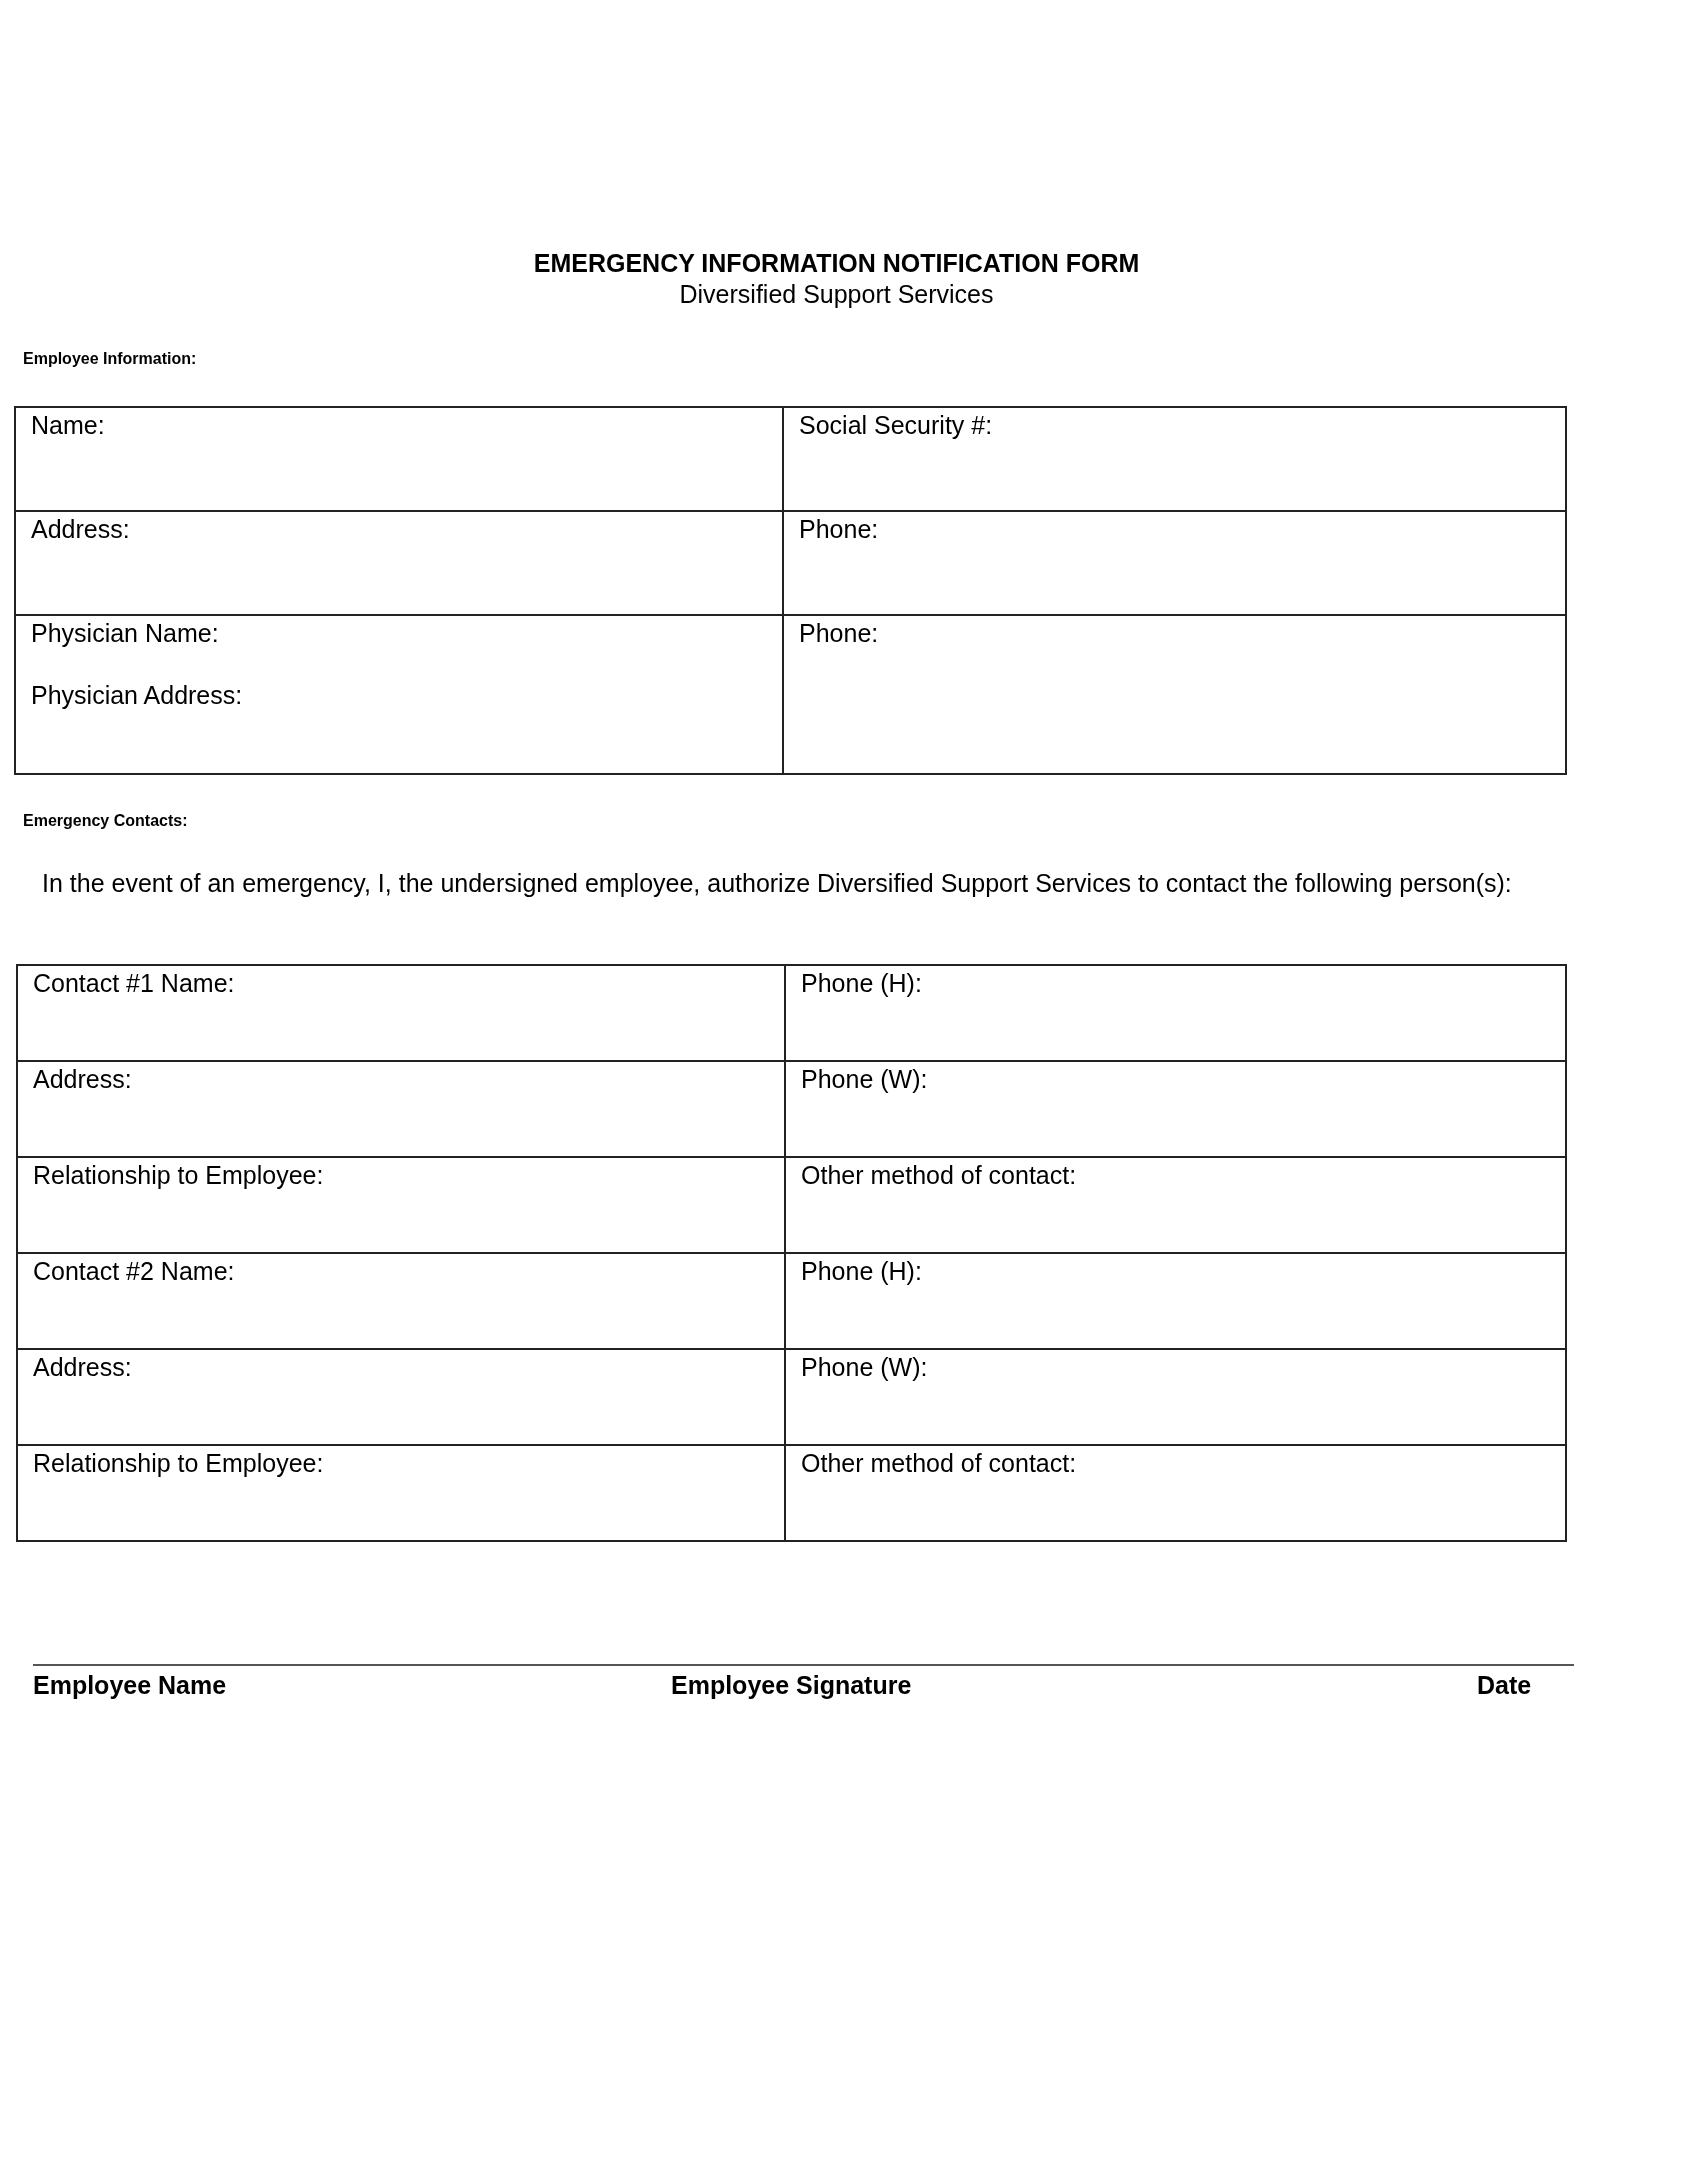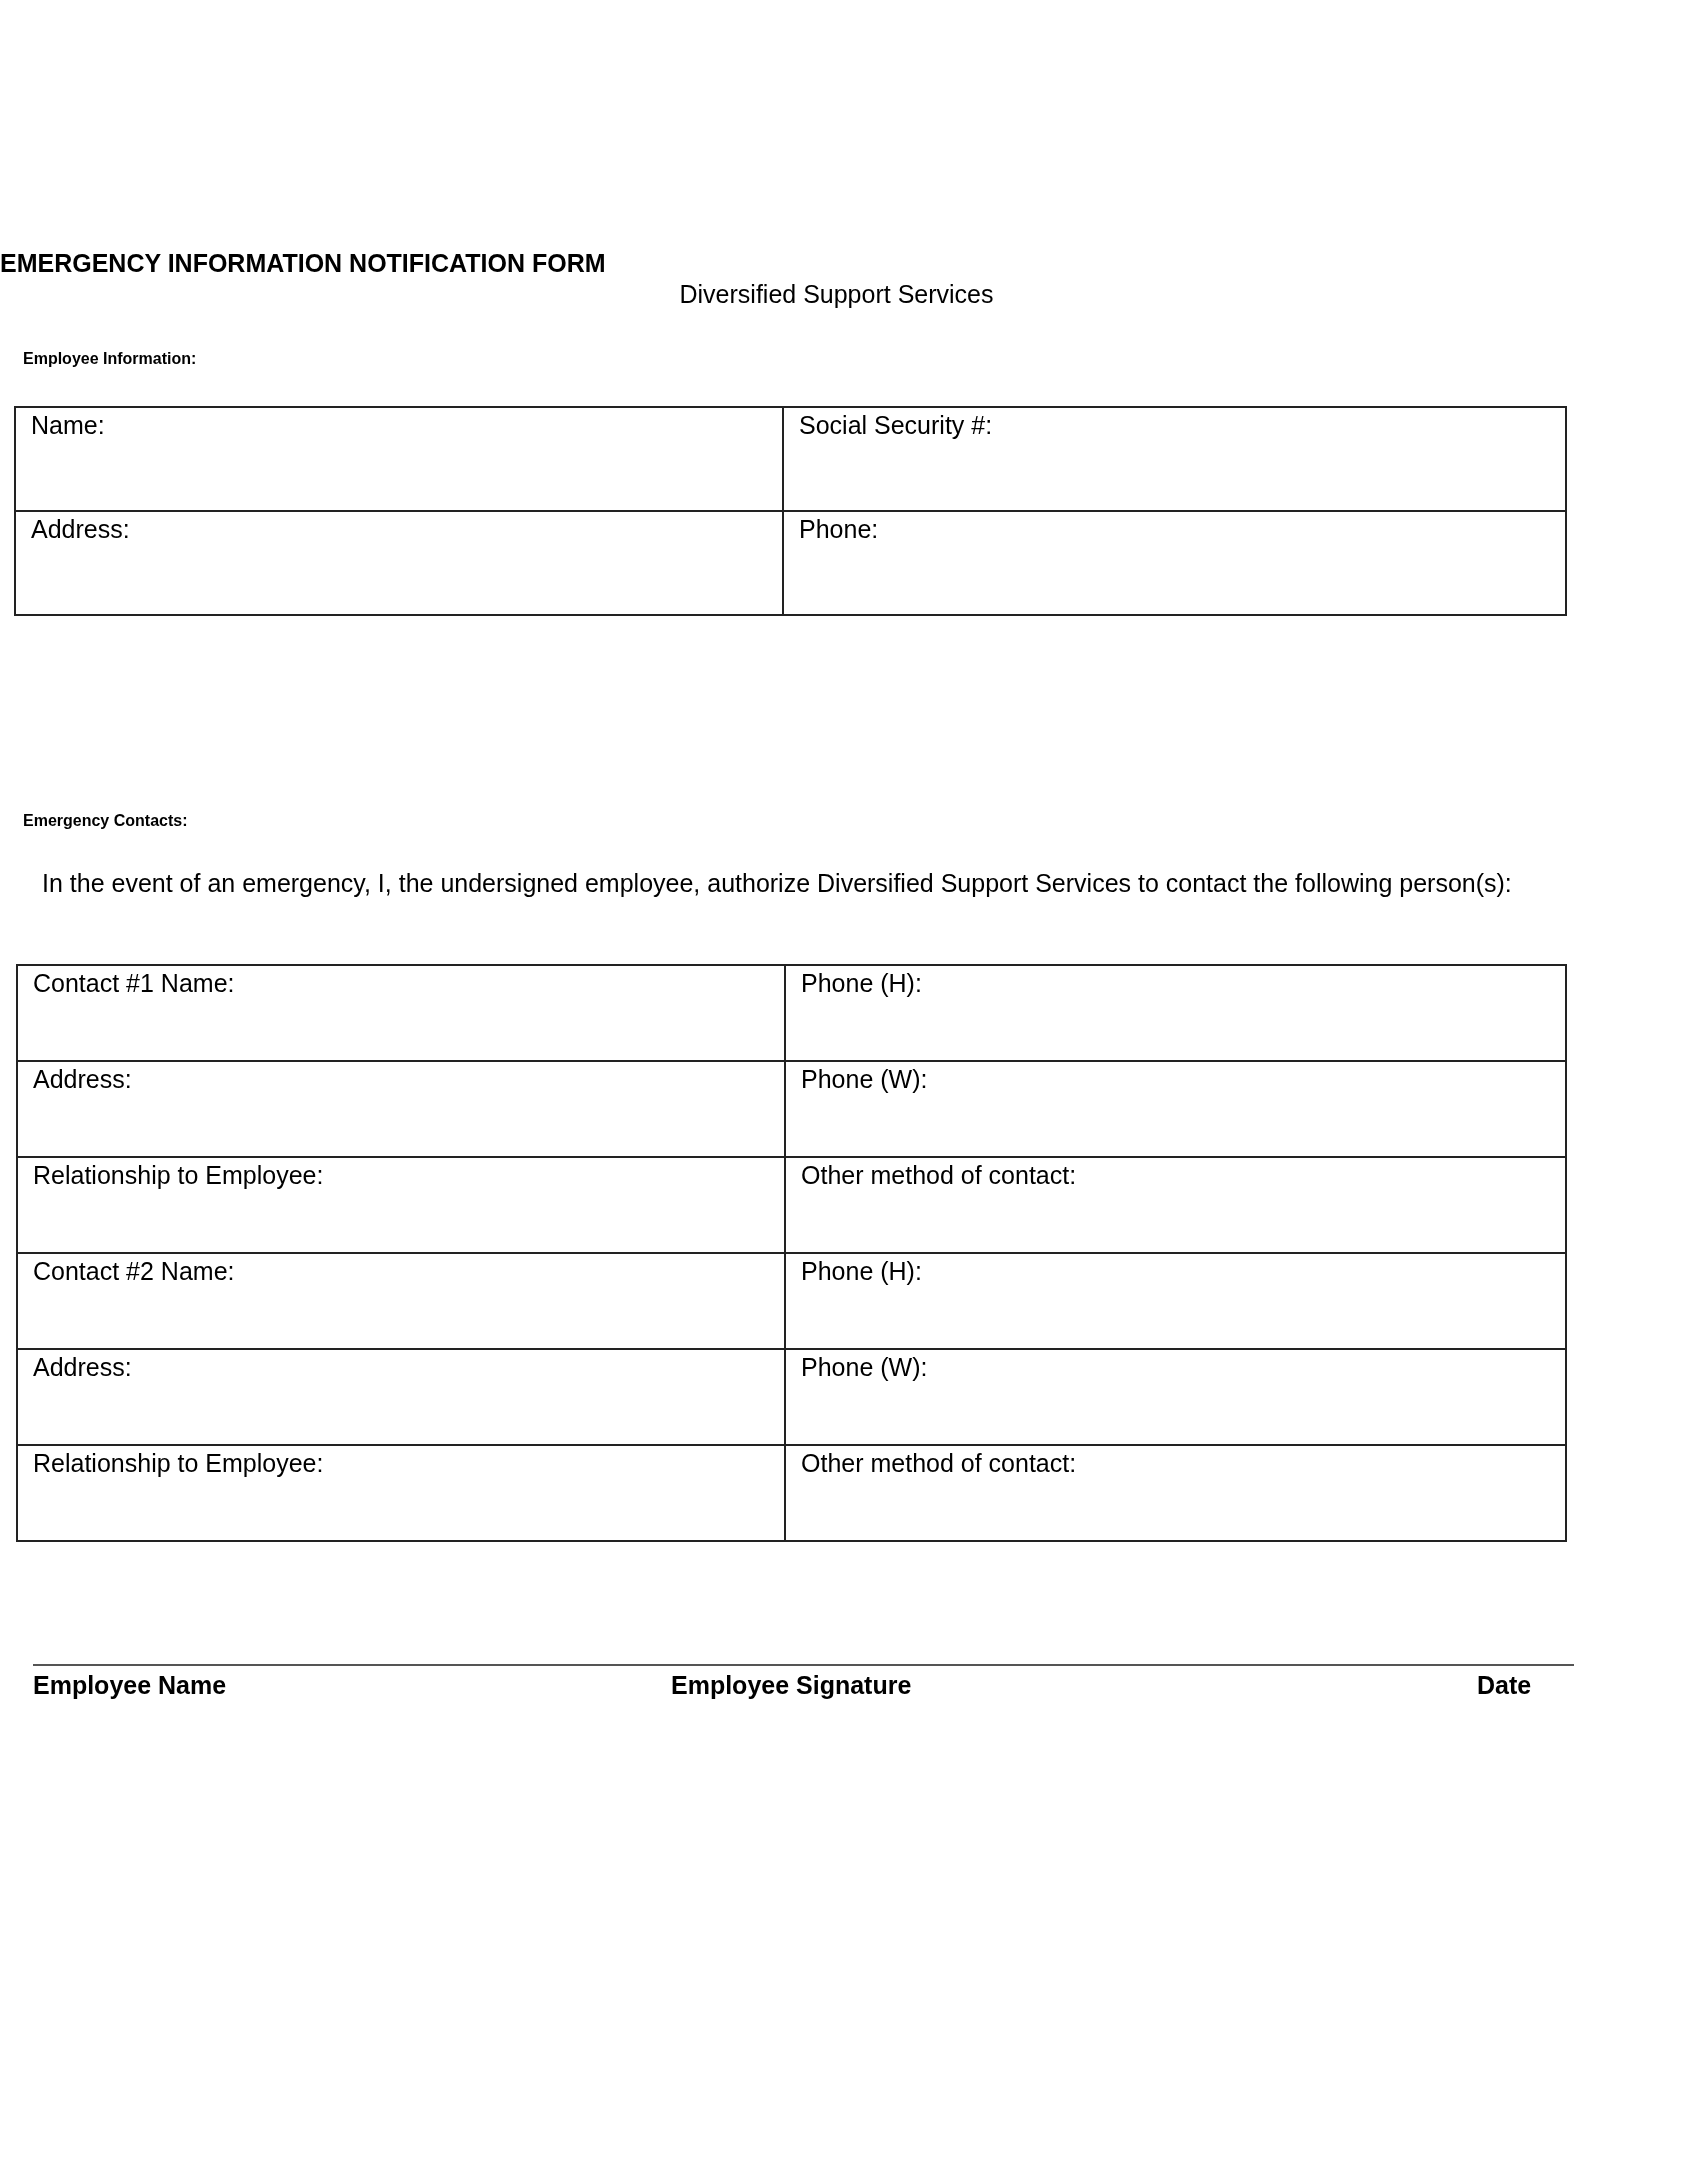--- a/index.html
+++ b/index.html
@@ -11,20 +11,21 @@
     width: 1683px;
     height: 2178px;
     position: relative;
     overflow: hidden;
     font-family: "Liberation Sans", sans-serif;
     color: #000000;
   }
   .abs { position: absolute; white-space: nowrap; }
   .title {
     left: 0; width: 1673px; top: 248px;
+    text-align: center;
     font-size: 25px; font-weight: bold; line-height: 30px;
   }
   .subtitle {
     left: 0; width: 1673px; top: 279px;
     text-align: center;
     font-size: 25px; line-height: 30px;
   }
   .section-heading {
     font-size: 16px; font-weight: bold; line-height: 30px;
     left: 23px;
@@ -87,20 +88,28 @@
     </colgroup>
   <tbody>
       <tr class="r-std">
     <td><span>Name:</span></td>
     <td><span>Social Security #:</span></td>
   </tr>
   <tr class="r-std">
     <td><span>Address:</span></td>
     <td><span>Phone:</span></td>
   </tr>
+  <tr class="r-tall">
+    <td>
+      <span>Physician Name:</span>
+      <span class="cell-line-gap"></span>
+      <span>Physician Address:</span>
+    </td>
+    <td><span>Phone:</span></td>
+  </tr>
 </tbody>
   </table>
 
 <div class="abs section-heading" style="top:806px;">Emergency Contacts:</div>
 
 <div class="abs paragraph">In the event of an emergency, I, the undersigned employee, authorize Diversified Support Services to contact the following person(s):</div>
 
 <table id="contact-table" class="form-table">
   <colgroup>
       <col class="c1">

